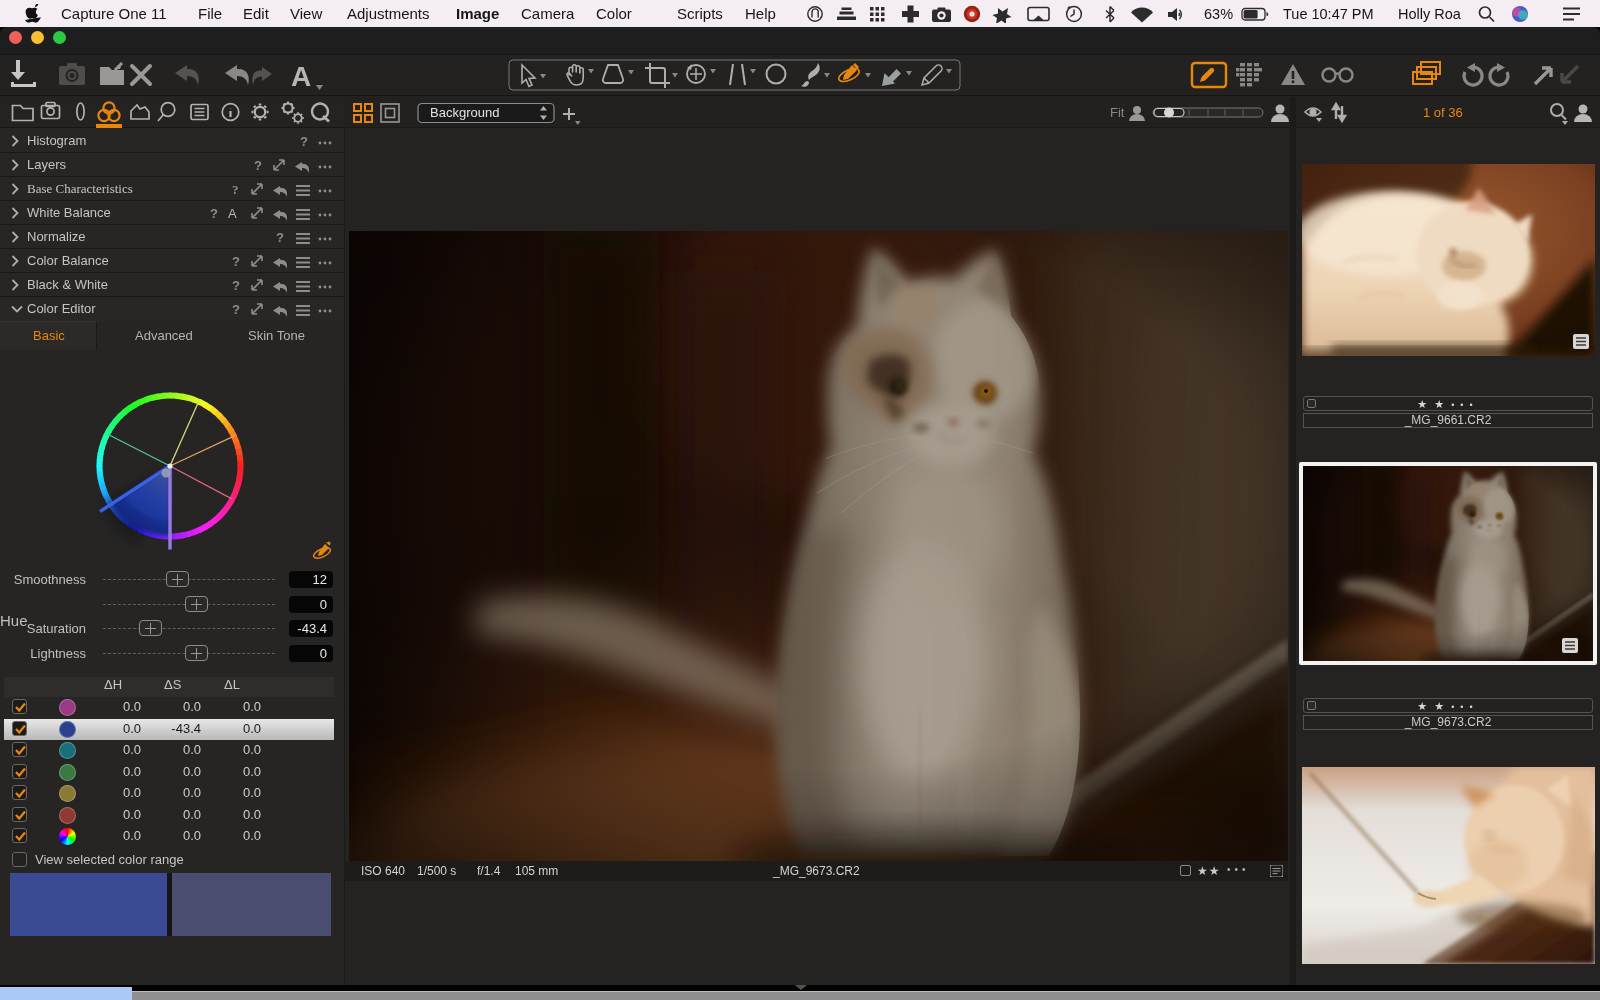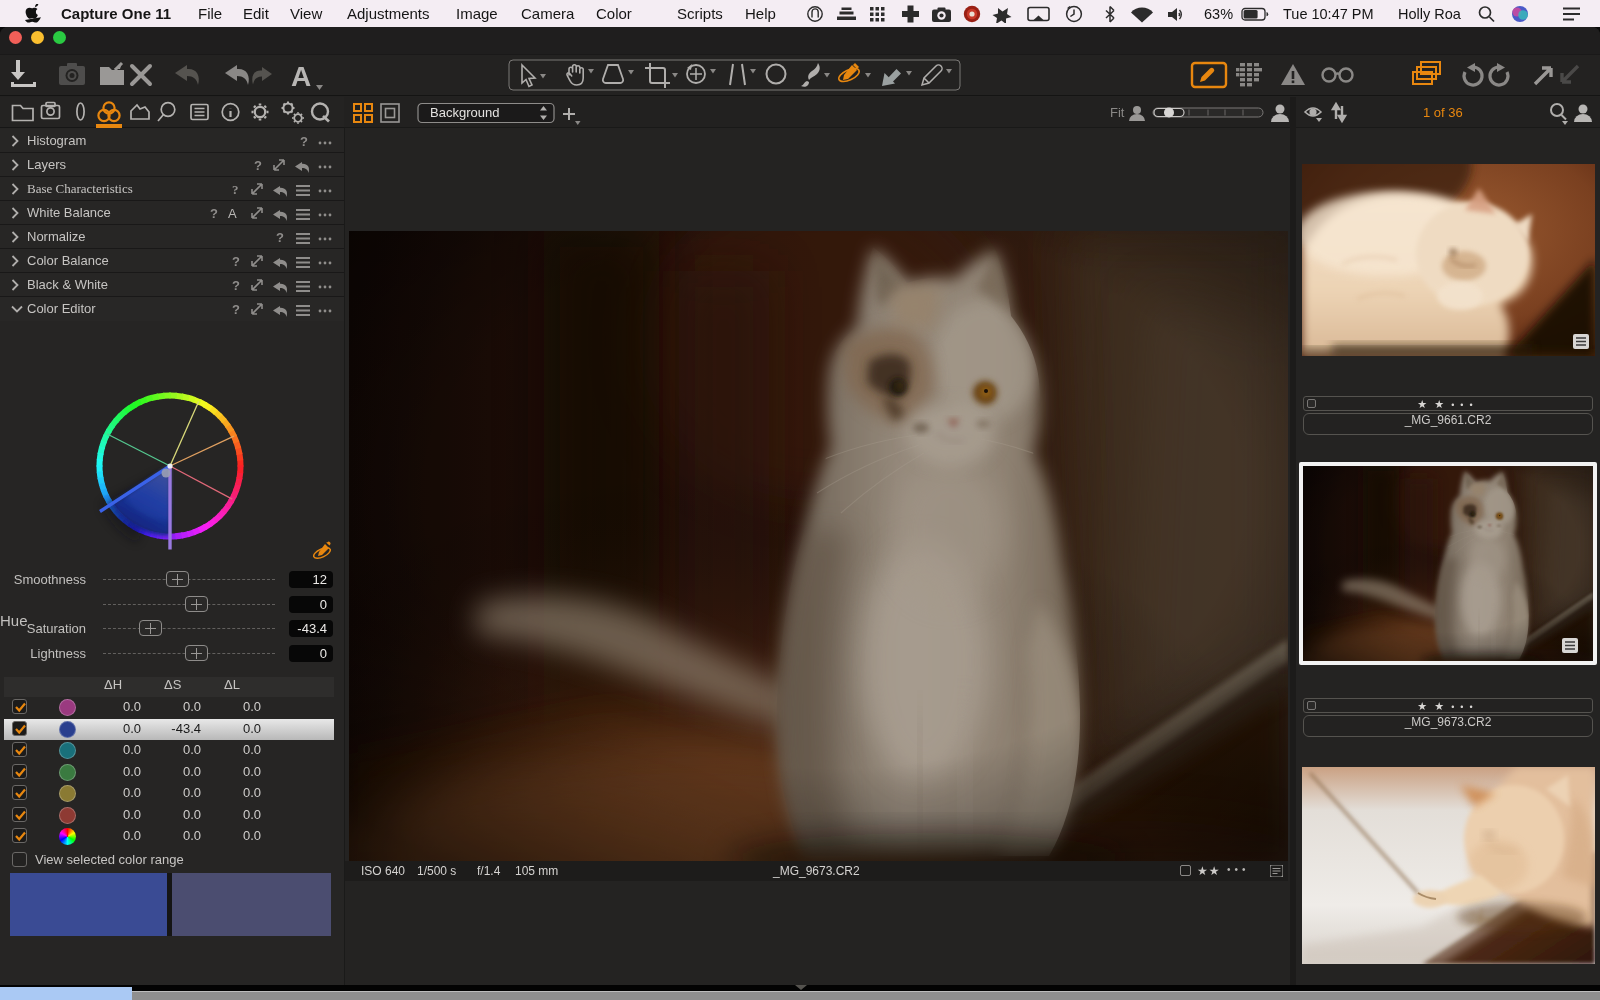--- a/index.html
+++ b/index.html
@@ -2,21 +2,21 @@
 <html><head>
 <meta charset="utf-8">
 <style>
 * { margin:0; padding:0; box-sizing:border-box; }
 html,body { width:1600px; height:1000px; overflow:hidden; background:#000; font-family:"Liberation Sans", sans-serif; }
 #screen { position:relative; width:1600px; height:1000px; background:#0a0a0a; }
 
 
 #menubar { position:absolute; left:0; top:0; width:1600px; height:27px; background:#f4edf3; color:#151515; font-size:15px; z-index:5; }
 #menubar .mi { position:absolute; top:5px; white-space:nowrap; }
-#menubar .bold { font-weight:bold; }
+#menubar .bold { font-weight:normal; }
 
 
 #winbg { position:absolute; left:0; top:27px; width:1600px; height:958px; background:#232221; border-radius:8px 8px 0 0; }
 #titlebar { position:absolute; left:0; top:27px; width:1600px; height:28px; background:#1f1e1e; border-radius:8px 8px 0 0; border-bottom:1px solid #1a1919; }
 .tl { position:absolute; top:4px; width:13px; height:13px; border-radius:50%; }
 #titletext { position:absolute; top:5px; width:100%; text-align:center; color:#bab8b6; font-size:14px; }
 #toolbar { position:absolute; left:0; top:55px; width:1600px; height:41px; background:#232221; border-bottom:1px solid #141413; }
 
 
 #leftpanel { position:absolute; left:0; top:97px; width:344px; height:888px; background:#262524; }
@@ -28,21 +28,21 @@
 
 
 .sect { position:absolute; left:0; width:344px; height:24px; background:#272625; border-bottom:1px solid #191818; color:#c6c4c2; font-size:13px; }
 .sect .arr { position:absolute; left:11px; top:6px; width:8px; height:12px; }
 .sect .arr svg { display:block; }
 .sect .nm { position:absolute; left:27px; top:4px; }
 .sicons { position:absolute; right:8px; top:4px; }
 
 
 .ratebar { position:absolute; height:15px; background:#232221; border:1px solid #55534f; border-radius:3px; }
-.namebar { position:absolute; height:22px; background:#232221; border:1px solid #55534f; border-radius:6px; color:#cccac8; font-size:12px; text-align:center; line-height:13px; }
+.namebar { position:absolute; height:15px; background:#232221; border:1px solid #55534f; border-radius:0; color:#cccac8; font-size:12px; text-align:center; line-height:13px; }
 .rcb { position:absolute; left:3px; top:2px; width:9px; height:9px; border:1px solid #7a7876; border-radius:2px; background:#2a2928; }
 .stars { position:absolute; width:100%; text-align:center; top:0px; color:#d8d6d4; font-size:11px; letter-spacing:2px; line-height:14px; }
 
 
 #botblack { position:absolute; left:0; top:985px; width:1600px; height:7px; background:#030303; }
 #botgray { position:absolute; left:132px; top:991px; width:1468px; height:9px; background:#8f8f8f; border-top:1px solid #bdbdbd; }
 #botblue { position:absolute; left:0; top:987px; width:132px; height:13px; background:#aac9f4; }
 </style>
 </head>
 <body>
@@ -53,21 +53,21 @@
   <div id="menubar">
     <svg class="mi" style="left:25px; top:4px;" width="16" height="19" viewBox="0 0 16 19">
         <path fill="#111" d="M11.4 1.1c.1 1-.3 2-.9 2.7-.6.7-1.6 1.3-2.5 1.2-.1-1 .4-2 .9-2.6C9.6 1.6 10.6 1.1 11.4 1.1zM13.9 15.2c-.5 1.1-.7 1.6-1.4 2.5-.9 1.3-2.2 2.9-3.7 2.9-1.4 0-1.8-.9-3.6-.9-1.8 0-2.2.9-3.6.9C.1 20.6-1.1 19.2-2 17.9z" transform="translate(2,-2)"></path>
         <path fill="#111" d="M8 5.5c1.1 0 2.1.6 2.8.6.7 0 2-.7 3.3-.6.6 0 2.2.2 3.2 1.7-.1.1-1.9 1.1-1.9 3.3 0 2.6 2.3 3.5 2.3 3.5s-1.6 4.5-3.8 4.5c-1 0-1.8-.7-2.9-.7-1.1 0-2 .7-2.9.7-2.1 0-4.8-4.8-4.8-8.3 0-3.4 2.2-4.7 4.7-4.7z" transform="translate(-2.2,-1) scale(.85)"></path>
       </svg>
     <span class="mi bold" style="left:61px;">Capture One 11</span>
     <span class="mi" style="left:198px;">File</span>
     <span class="mi" style="left:243px;">Edit</span>
     <span class="mi" style="left:290px;">View</span>
     <span class="mi" style="left:347px;">Adjustments</span>
-    <span class="mi" style="left:456px;">Image</span>
+    <span class="mi" style="left:456px;font-weight:bold;">Image</span>
     <span class="mi" style="left:521px;">Camera</span>
     <span class="mi" style="left:596px;">Color</span>
     <span class="mi" style="left:677px;">Scripts</span>
     <span class="mi" style="left:745px;">Help</span>
     <svg class="mi" style="left:806px; top:5px;" width="794" height="18" viewBox="0 0 794 18">
       <g fill="none" stroke="#2c2c2c" stroke-width="1.4">
         <circle cx="9" cy="9" r="7.2"></circle>
         <path d="M6 12.5 V7 a3.1 3.1 0 0 1 6.2 0 V12.5"></path>
       </g>
       <g fill="#2c2c2c">
@@ -524,20 +524,26 @@
           <path d="M72 5 h14 M72 9.5 h14 M72 14 h14"></path>
         </g>
         <g fill="#8f8d8b">
           <circle cx="96" cy="10" r="1.4"></circle>
           <circle cx="101" cy="10" r="1.4"></circle>
           <circle cx="106" cy="10" r="1.4"></circle>
         </g>
       </svg>
     </div>
 
+  <div style="position:absolute; left:0; top:321px; width:344px; height:29px; background:#262524; font-size:13px; color:#b5b3b1;">
+    <div style="position:absolute; left:0; top:0; width:97px; height:29px; background:#2b2a29; border-right:1px solid #1a1a19; border-top:1px solid #333231;"></div>
+    <span style="position:absolute; left:33px; top:7px; color:#e8870f;">Basic</span>
+    <span style="position:absolute; left:135px; top:7px;">Advanced</span>
+    <span style="position:absolute; left:248px; top:7px;">Skin Tone</span>
+  </div>
 
   <svg style="position:absolute; left:85px; top:380px;" width="175" height="185" viewBox="0 0 175 185">
     <defs>
       <filter id="wblur" x="-40%" y="-40%" width="180%" height="180%">
           <feGaussianBlur stdDeviation="5"></feGaussianBlur>
         </filter>
       <filter id="wblur2" x="-40%" y="-40%" width="180%" height="180%">
           <feGaussianBlur stdDeviation="2"></feGaussianBlur>
         </filter>
       <linearGradient id="wedgeg" x1="0.75" y1="0.05" x2="0.3" y2="1">

